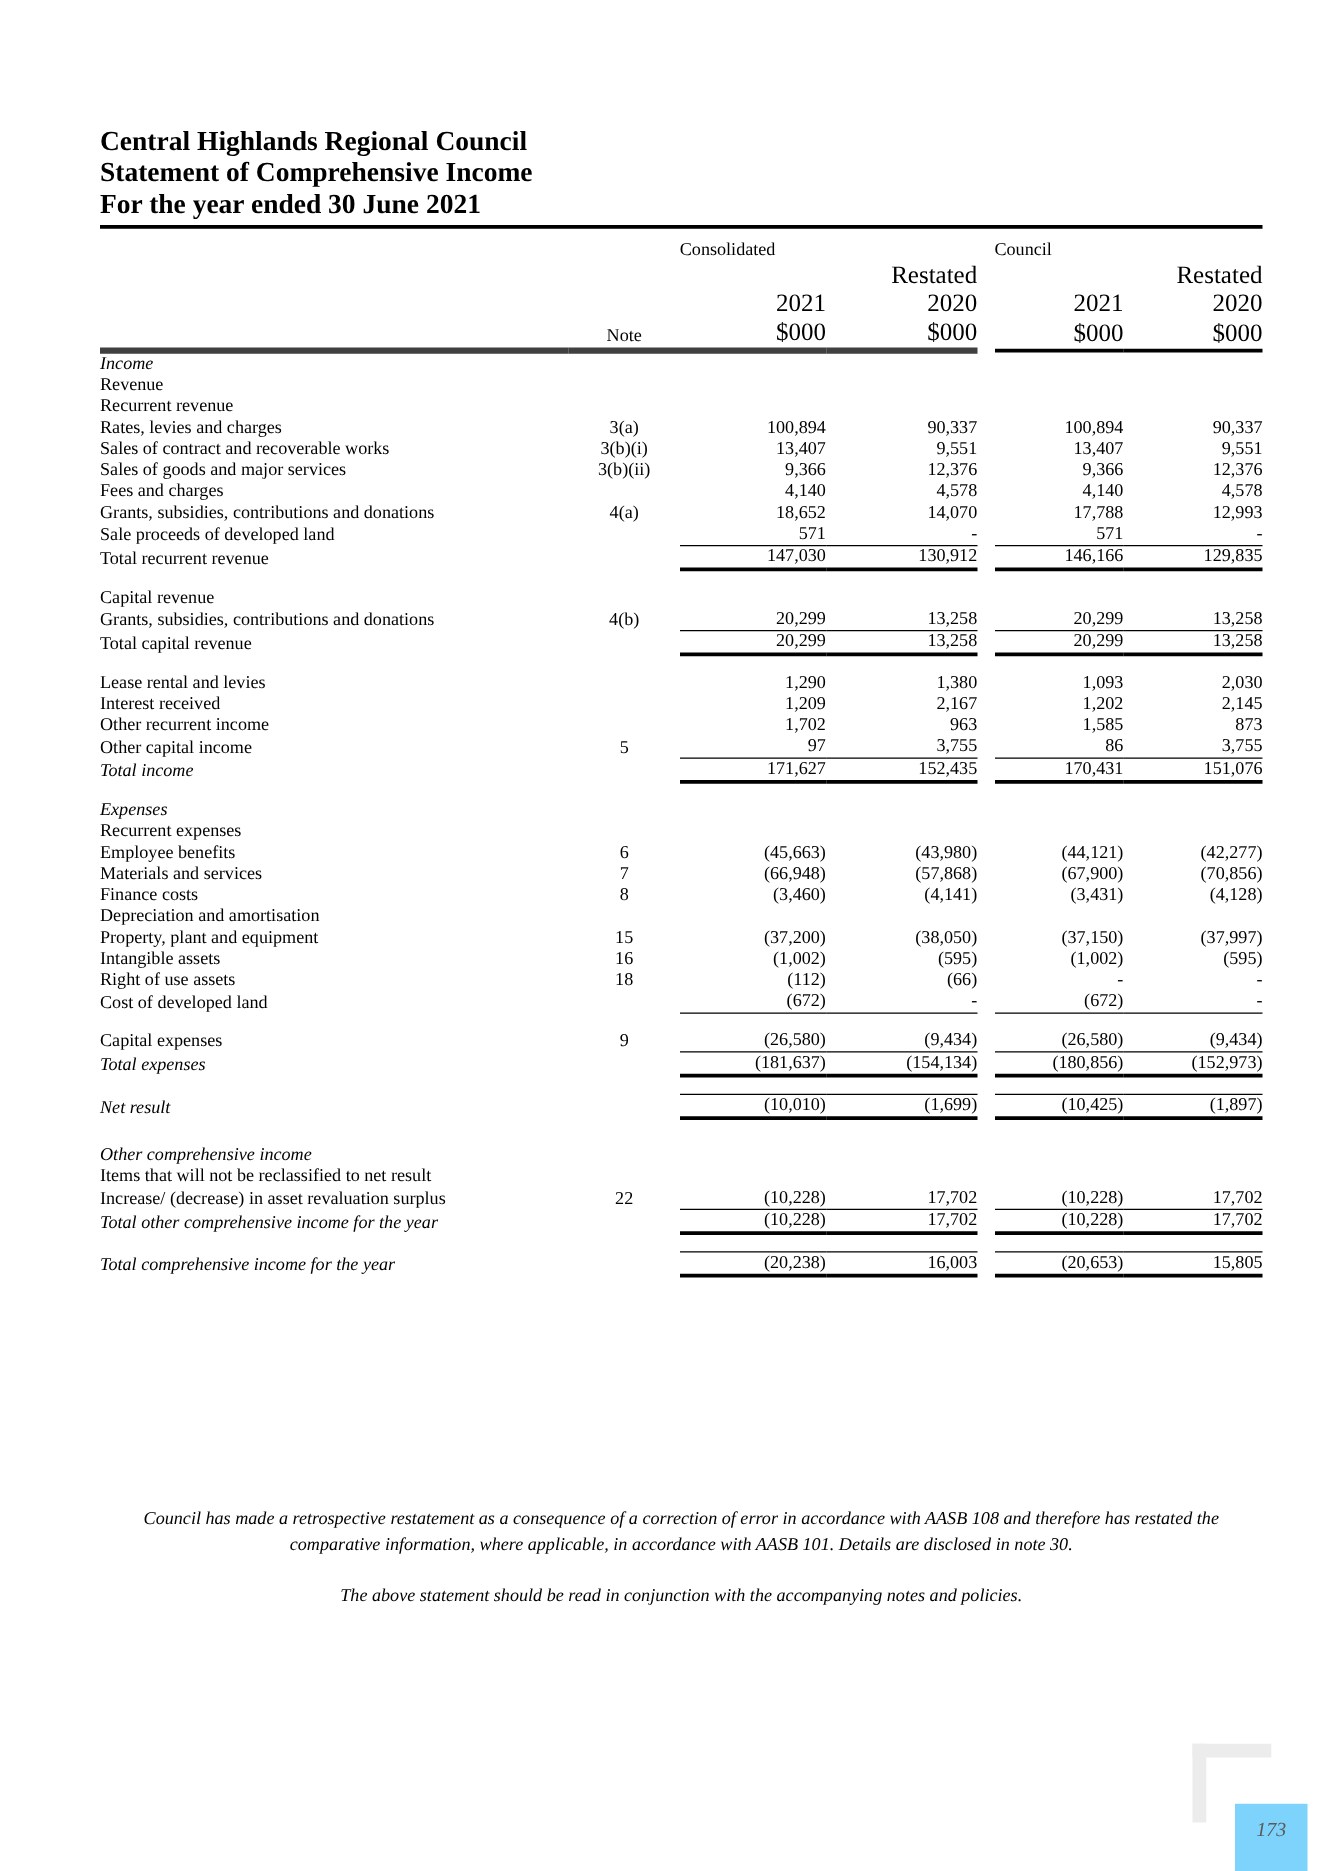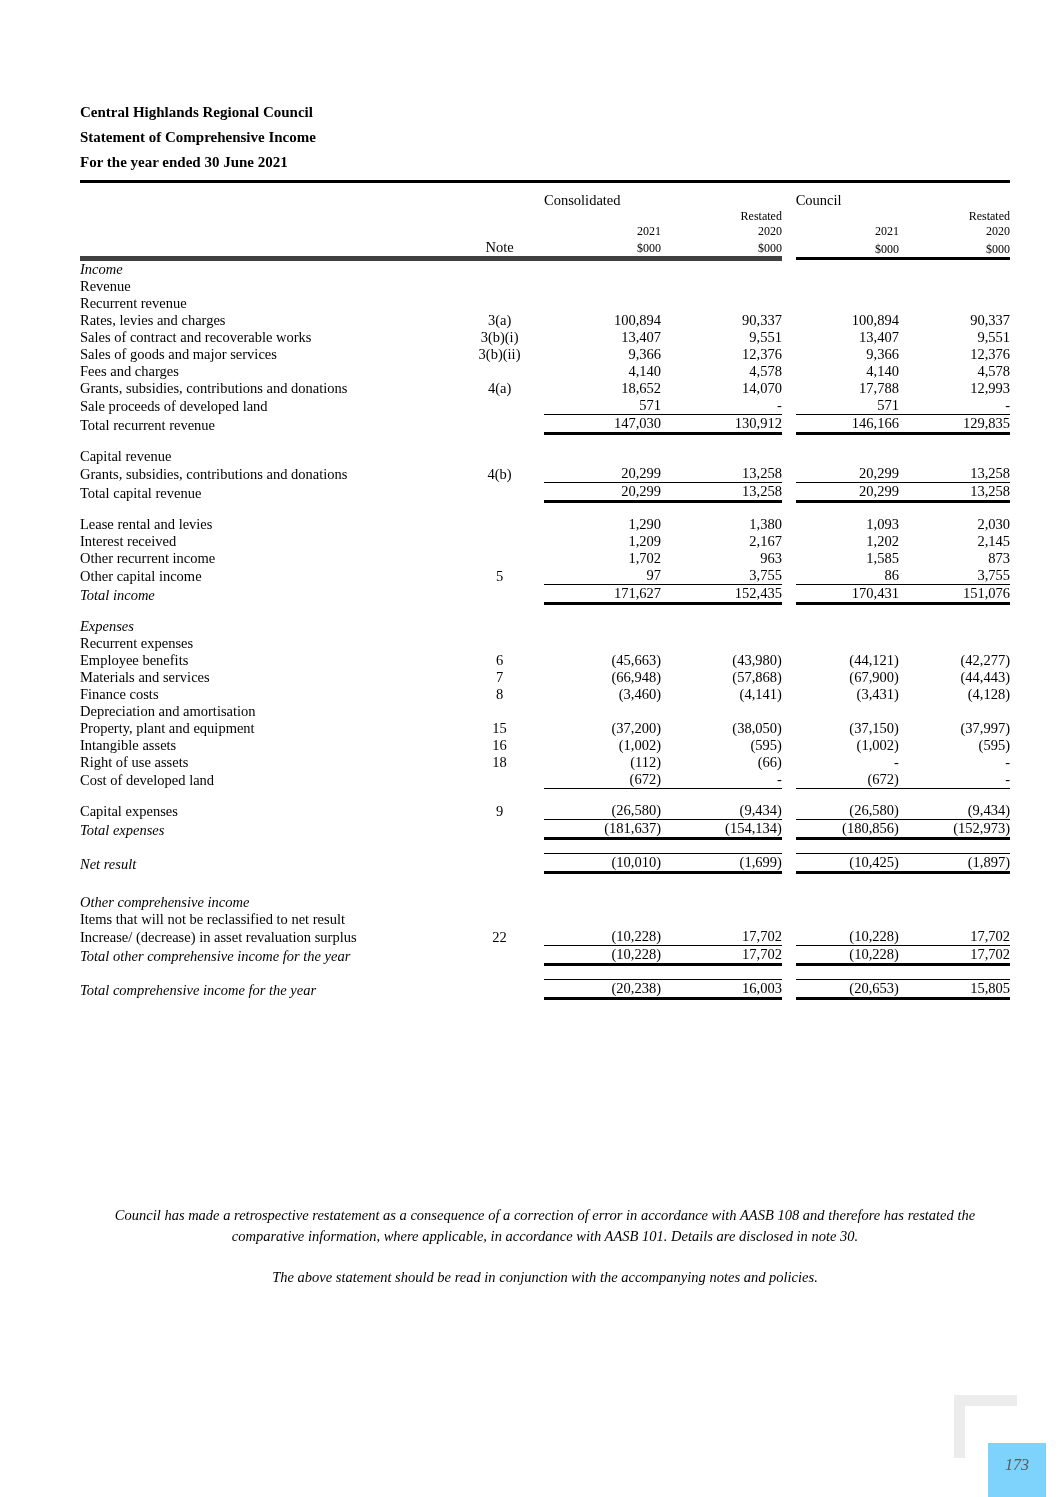--- a/index.html
+++ b/index.html
@@ -24,21 +24,21 @@
   }
 
   
   .title-block {
     position: absolute;
     left: 80px;
     top: 100px;
     width: 930px;
   }
   .title-line {
-    font-size: 15px;
+    font-size: 22px;
     font-weight: bold;
     line-height: 25px;
     white-space: nowrap;
   }
   .title-rule {
     margin-top: 5px;
     border-top: 3px solid #000;
     width: 930px;
   }
 
@@ -80,21 +80,21 @@
   
   .grp-head {
     text-align: left;
     font-weight: bold;
     font-size: 14.5px;
     padding-bottom: 2px;
   }
   .colhead {
     text-align: right;
     font-weight: bold;
-    font-size: 12px;
+    font-size: 20px;
     padding: 0 8px 1px 0;
     white-space: nowrap;
   }
   .colhead-note {
     text-align: center;
     font-weight: bold;
     font-size: 14.5px;
     padding: 0 0 1px 0;
   }
   .rule-bot    { border-bottom: 3px solid #000; }
@@ -439,21 +439,21 @@
         <td class="num">(44,121)</td>
         <td class="num">(42,277)</td>
       </tr>
       <tr>
         <td class="lbl ind2">Materials and services</td>
         <td class="note">7</td>
         <td class="num">(66,948)</td>
         <td class="num">(57,868)</td>
         <td></td>
         <td class="num">(67,900)</td>
-        <td class="num">(44,443)</td>
+        <td class="num">(70,856)</td>
       </tr>
       <tr>
         <td class="lbl ind2">Finance costs</td>
         <td class="note">8</td>
         <td class="num">(3,460)</td>
         <td class="num">(4,141)</td>
         <td></td>
         <td class="num">(3,431)</td>
         <td class="num">(4,128)</td>
       </tr>

